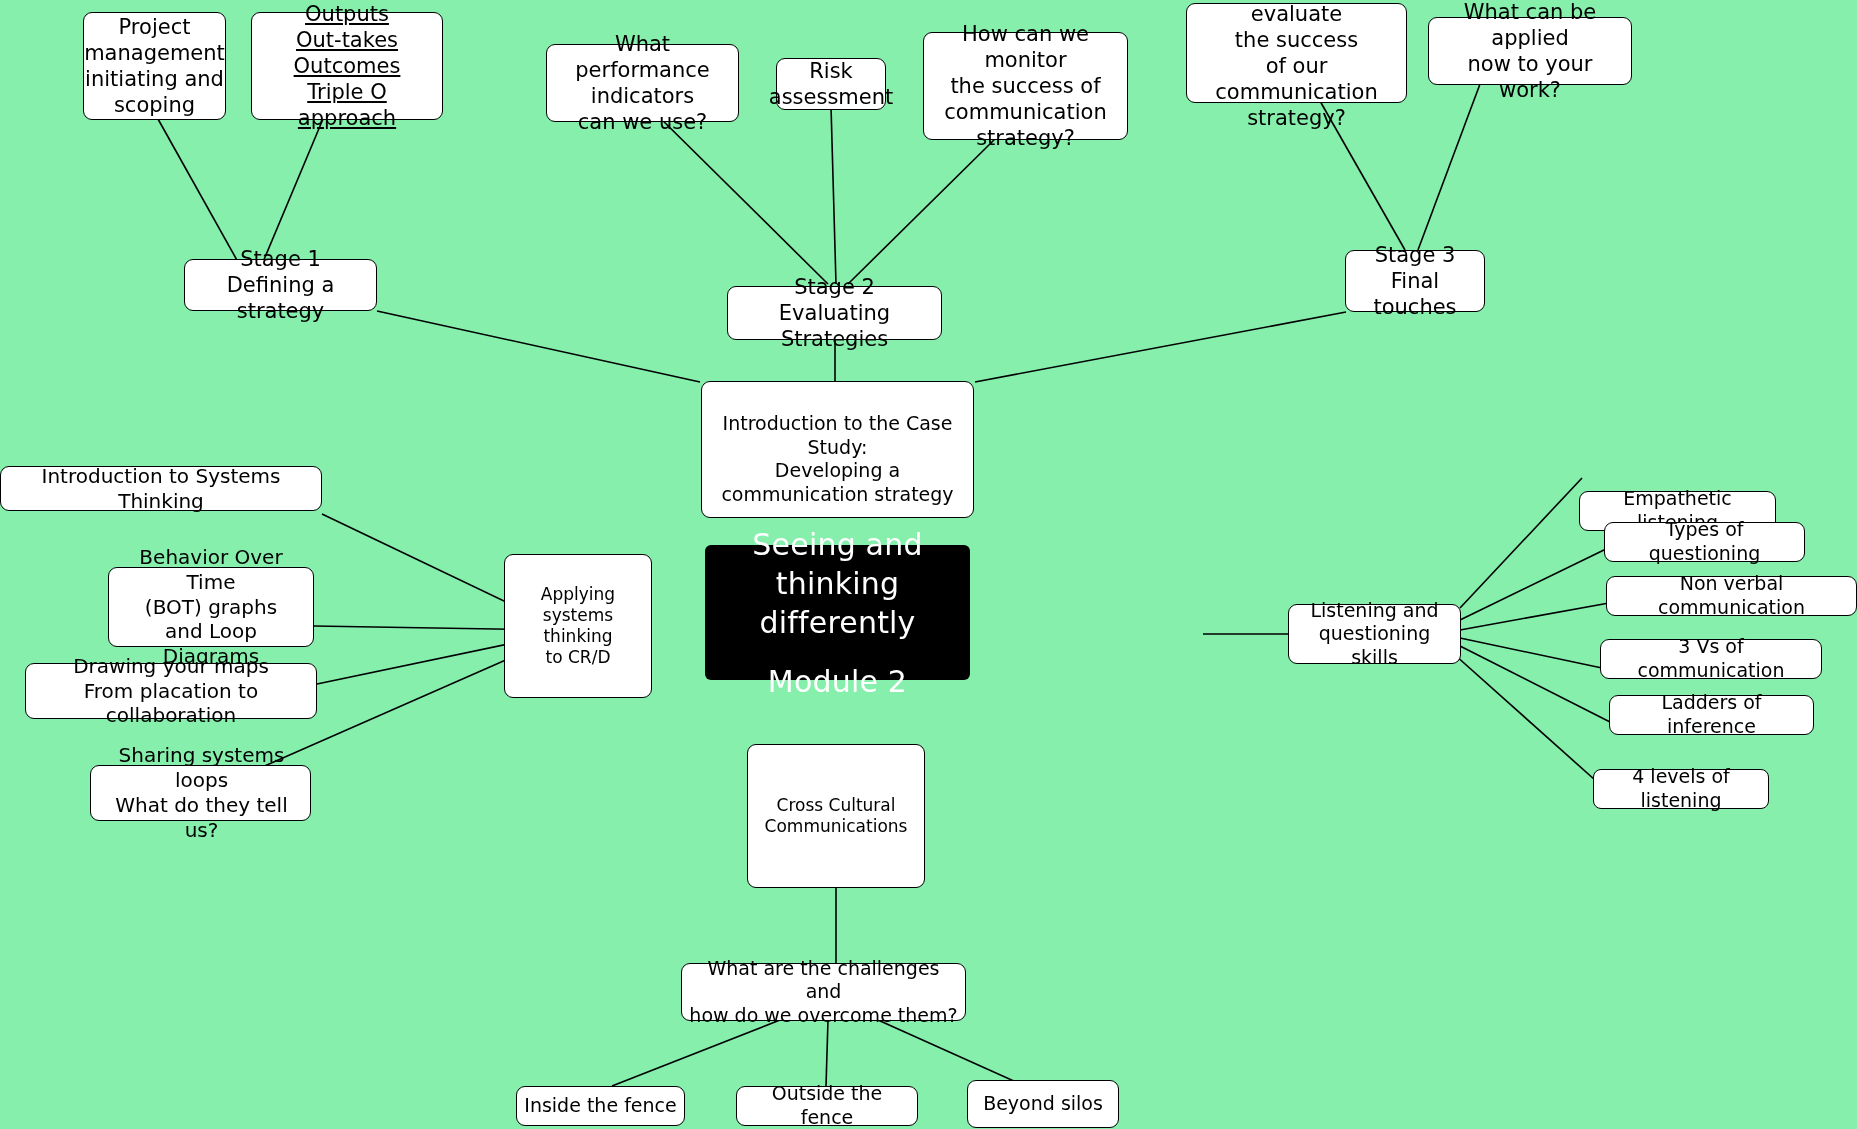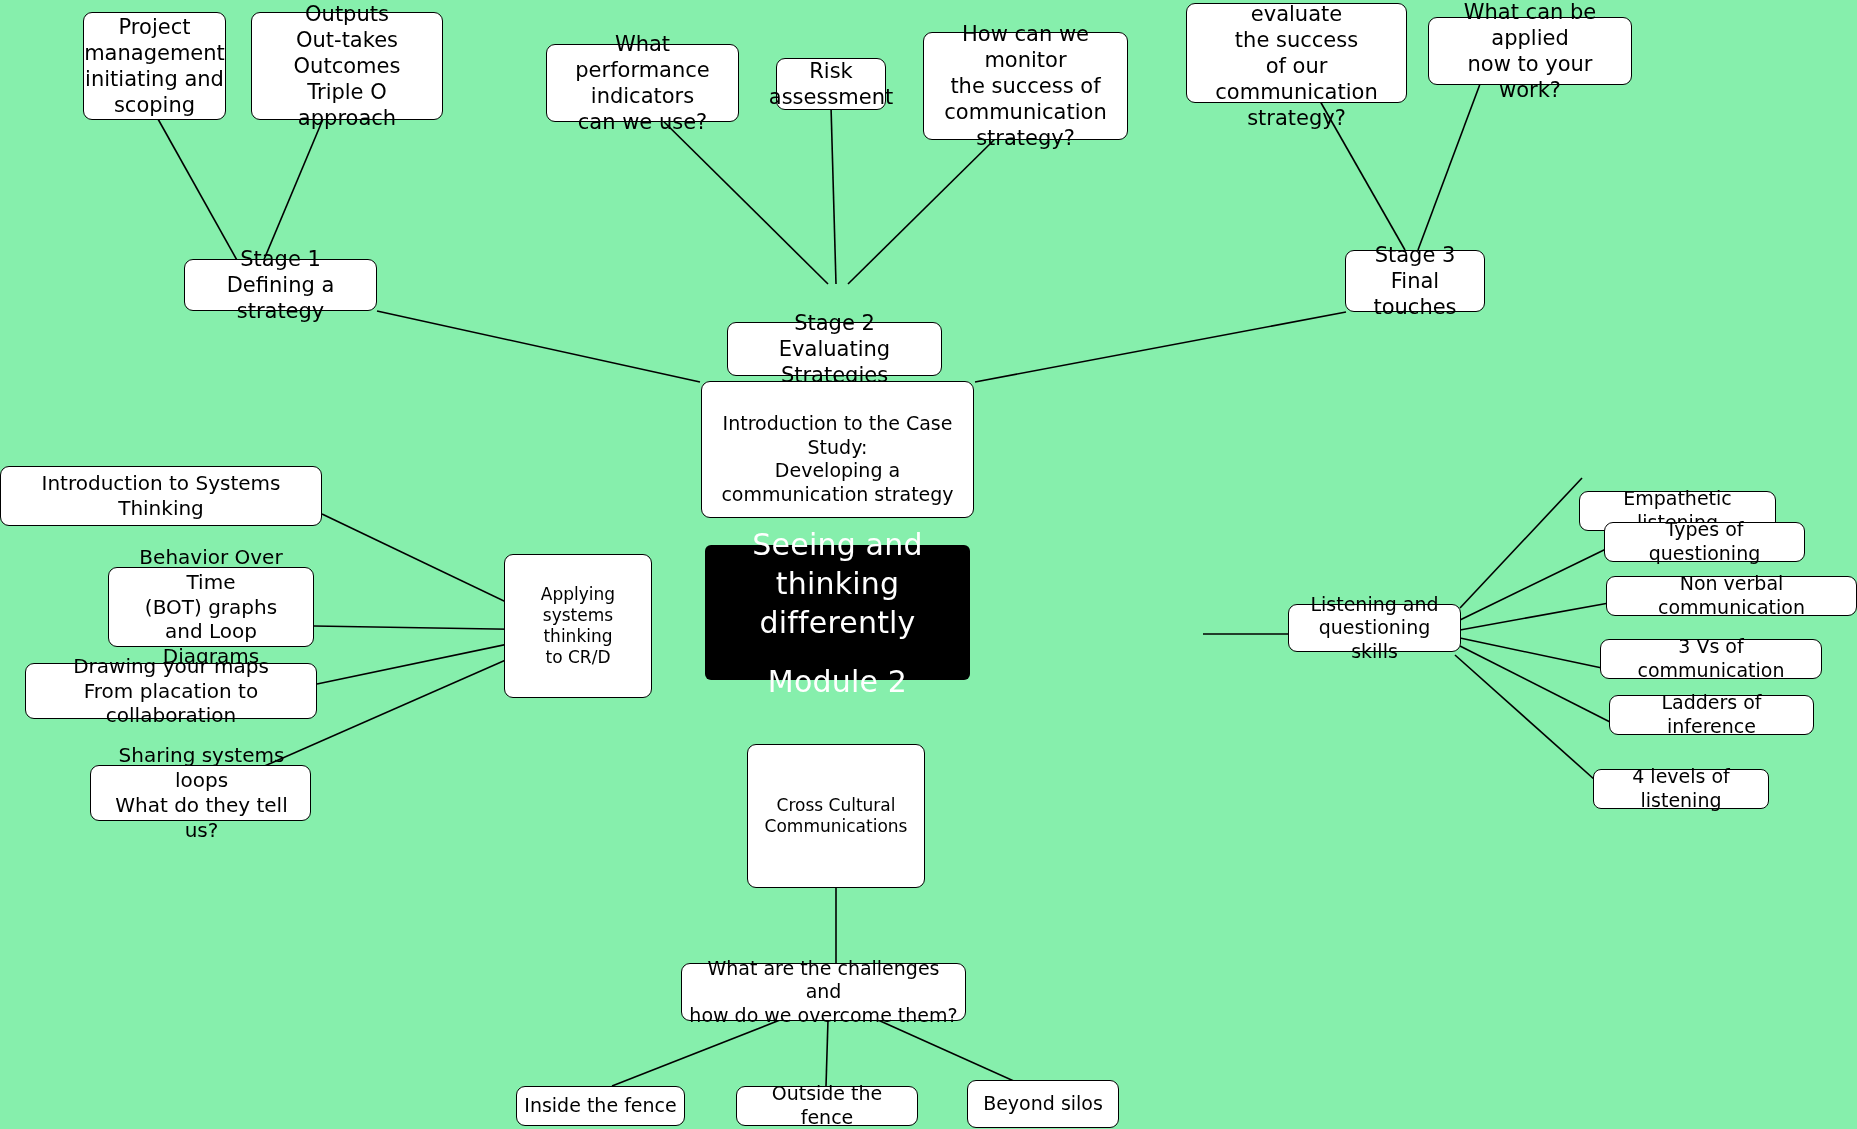--- a/index.html
+++ b/index.html
@@ -95,21 +95,21 @@
       <line x1="828" y1="1020" x2="826" y2="1086"></line>
       <line x1="878" y1="1020" x2="1025" y2="1086"></line>
     </g>
   </svg>
 
   <div class="node f21" style="left:83px; top:12px; width:143px; height:108px;">Project
 management
 initiating and
 scoping</div>
 
-  <div class="node f21" style="left:251px; top:12px; width:192px; height:108px;">Outputs
+  <div class="node f21" style="left:251px; top:12px; width:192px; height:108px;text-decoration:underline;">Outputs
 Out-takes
 Outcomes
 Triple O approach</div>
 
   <div class="node f21" style="left:546px; top:44px; width:193px; height:78px;">What performance
 indicators
 can we use?</div>
 
   <div class="node f21" style="left:776px; top:58px; width:110px; height:52px;">Risk
 assessment</div>
@@ -123,55 +123,55 @@
 the success
 of our communication
 strategy?</div>
 
   <div class="node f21" style="left:1428px; top:17px; width:204px; height:68px;">What can be applied
 now to your work?</div>
 
   <div class="node f21" style="left:184px; top:259px; width:193px; height:52px;">Stage 1
 Defining a strategy</div>
 
-  <div class="node f21" style="left:727px; top:286px; width:215px; height:54px;margin-top:36px;">Stage 2
+  <div class="node f21" style="left:727px; top:286px; width:215px; height:54px;">Stage 2
 Evaluating Strategies</div>
 
   <div class="node f21" style="left:1345px; top:250px; width:140px; height:62px;">Stage 3
 Final touches</div>
 
   <div class="node f19 midtop" style="left:701px; top:381px; width:273px; height:137px;">Introduction to the Case Study:
 Developing a
 communication strategy</div>
 
   <div class="node center-node" style="left:705px; top:545px; width:265px; height:135px; flex-direction:column;">
     <div>Seeing and thinking</div>
     <div>differently</div>
     <div style="margin-top:20px;">Module  2</div>
   </div>
 
-  <div class="node f20" style="left:0px; top:466px; width:322px; height:60px;">Introduction to Systems Thinking</div>
+  <div class="node f20" style="left:0px; top:466px; width:322px; height:45px;">Introduction to Systems Thinking</div>
 
   <div class="node f20" style="left:108px; top:567px; width:206px; height:80px;">Behavior Over Time
 (BOT) graphs
 and Loop Diagrams</div>
 
   <div class="node f20" style="left:25px; top:663px; width:292px; height:56px;">Drawing your maps
 From placation to collaboration</div>
 
   <div class="node f20" style="left:90px; top:765px; width:221px; height:56px;padding-left:8px;">Sharing systems loops
 What do they tell us?</div>
 
   <div class="node f17" style="left:504px; top:554px; width:148px; height:144px;">Applying
 systems
 thinking
 to CR/D</div>
 
 
-  <div class="node f19" style="left:1288px; top:604px; width:173px; height:48px;">Listening and
+  <div class="node f19" style="left:1288px; top:604px; width:173px; height:60px;">Listening and
 questioning skills</div>
 
   <div class="node f19" style="left:1579px; top:452px; width:197px; height:40px;margin-top:39px;">Empathetic listening</div>
 
   <div class="node f19" style="left:1604px; top:522px; width:201px; height:40px;">Types of questioning</div>
 
   <div class="node f19" style="left:1606px; top:576px; width:251px; height:40px;">Non verbal communication</div>
 
   <div class="node f19" style="left:1600px; top:639px; width:222px; height:40px;">3 Vs of communication</div>
 

